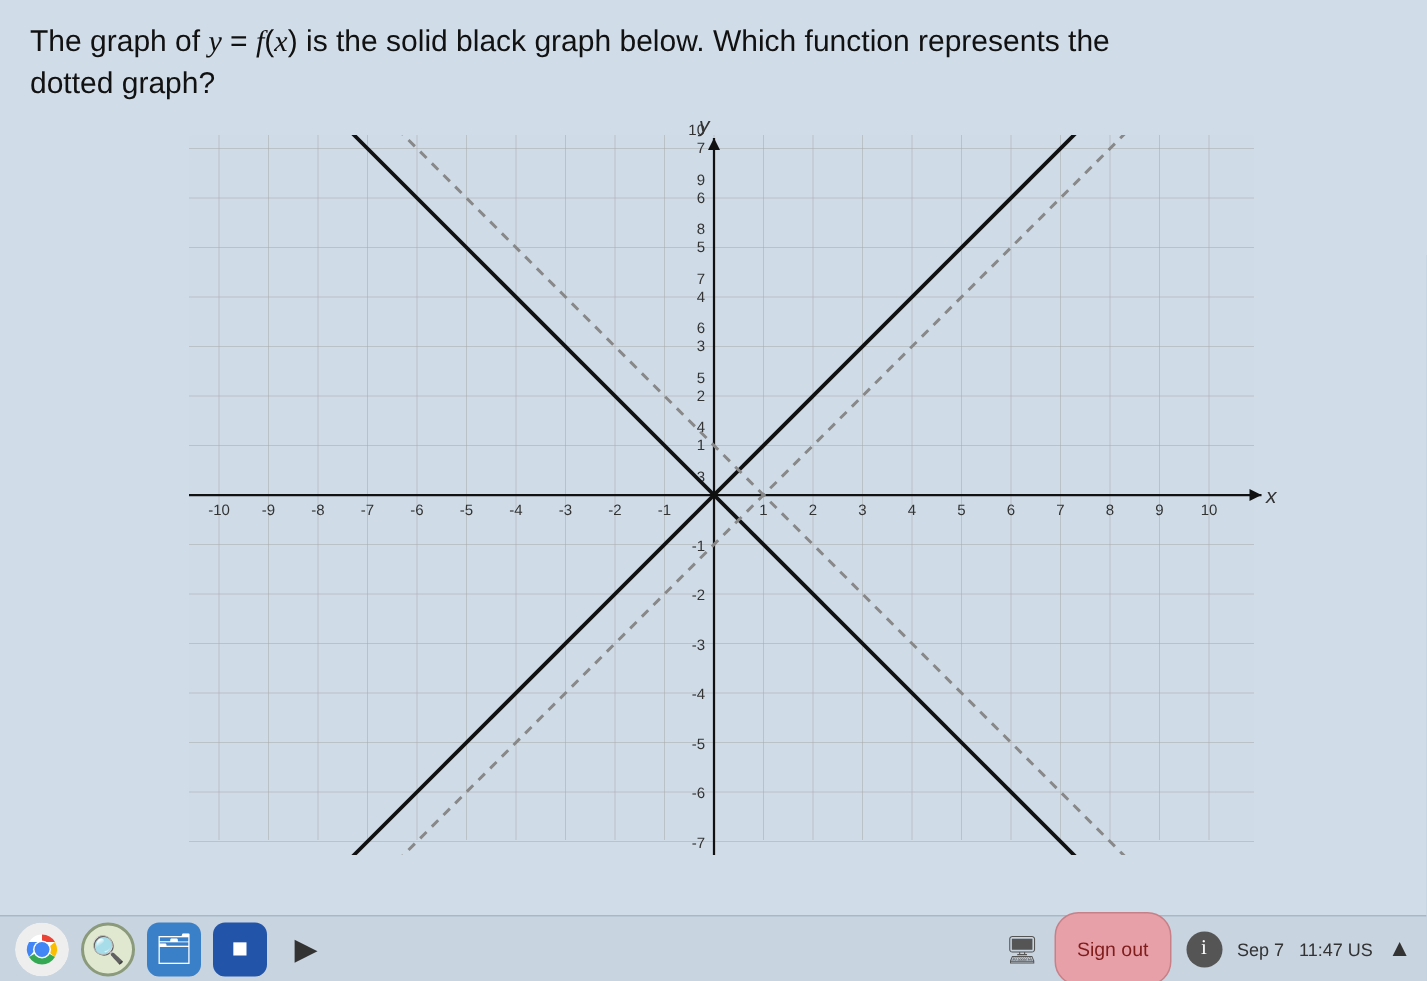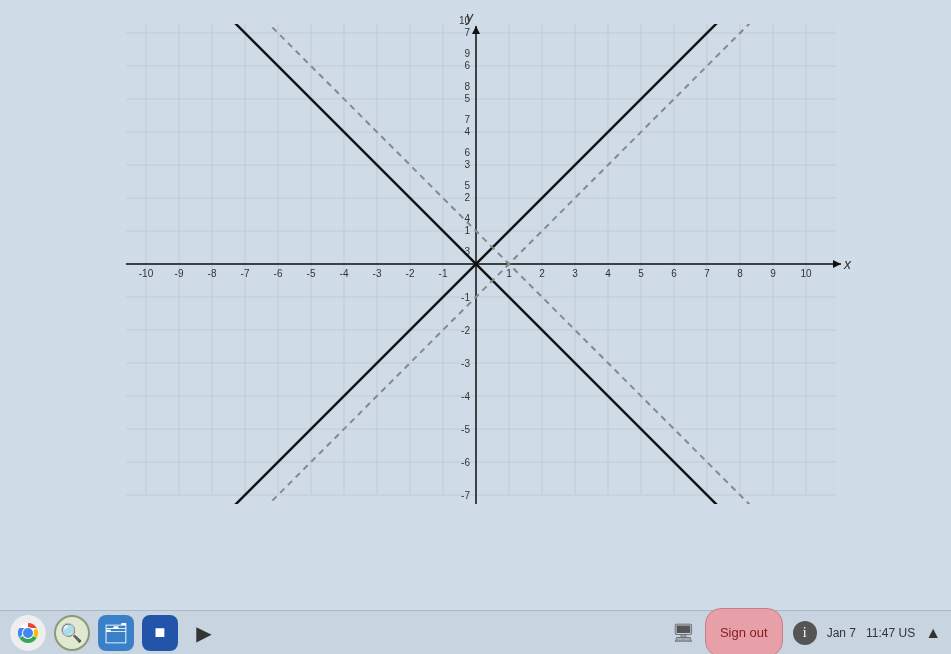--- a/index.html
+++ b/index.html
@@ -98,20 +98,24 @@
 
     .wifi-icon {
       font-size: 16px;
       color: #333;
     }
   </style>
 </head>
 <body>
 
 <div class="main-content">
+  <div class="question-text">
+    The graph of <span class="math-italic">y</span> = <span class="math-italic">f</span>(<span class="math-italic">x</span>) is the solid black graph below. Which function represents the
+    <br>dotted graph?
+  </div>
 
   <div class="graph-container">
     <svg class="graph-svg" width="760" height="500" viewBox="0 0 760 500">
 
       <rect x="30" y="10" width="710" height="470" fill="#cfdce8" rx="2"></rect>
 
       <g stroke="#aaaaaa" stroke-width="0.5" opacity="0.7">
 
         <line x1="380" y1="10" x2="380" y2="480"></line>
 
@@ -270,18 +274,18 @@
   </div>
 
   <div class="taskbar-right">
 
     <span style="font-size:18px;color:#555;">🖥</span>
 
     <button class="sign-out-btn">Sign out</button>
 
     <span style="width:24px;height:24px;border-radius:50%;background:#555;display:inline-flex;align-items:center;justify-content:center;color:white;font-size:14px;cursor:pointer;">i</span>
 
-    <span class="taskbar-info">Jan 7</span>
+    <span class="taskbar-info">Sep 7</span>
     <span class="taskbar-info">11:47 US</span>
 
     <span class="wifi-icon">▲</span>
   </div>
 </div>
 
 </body></html>

